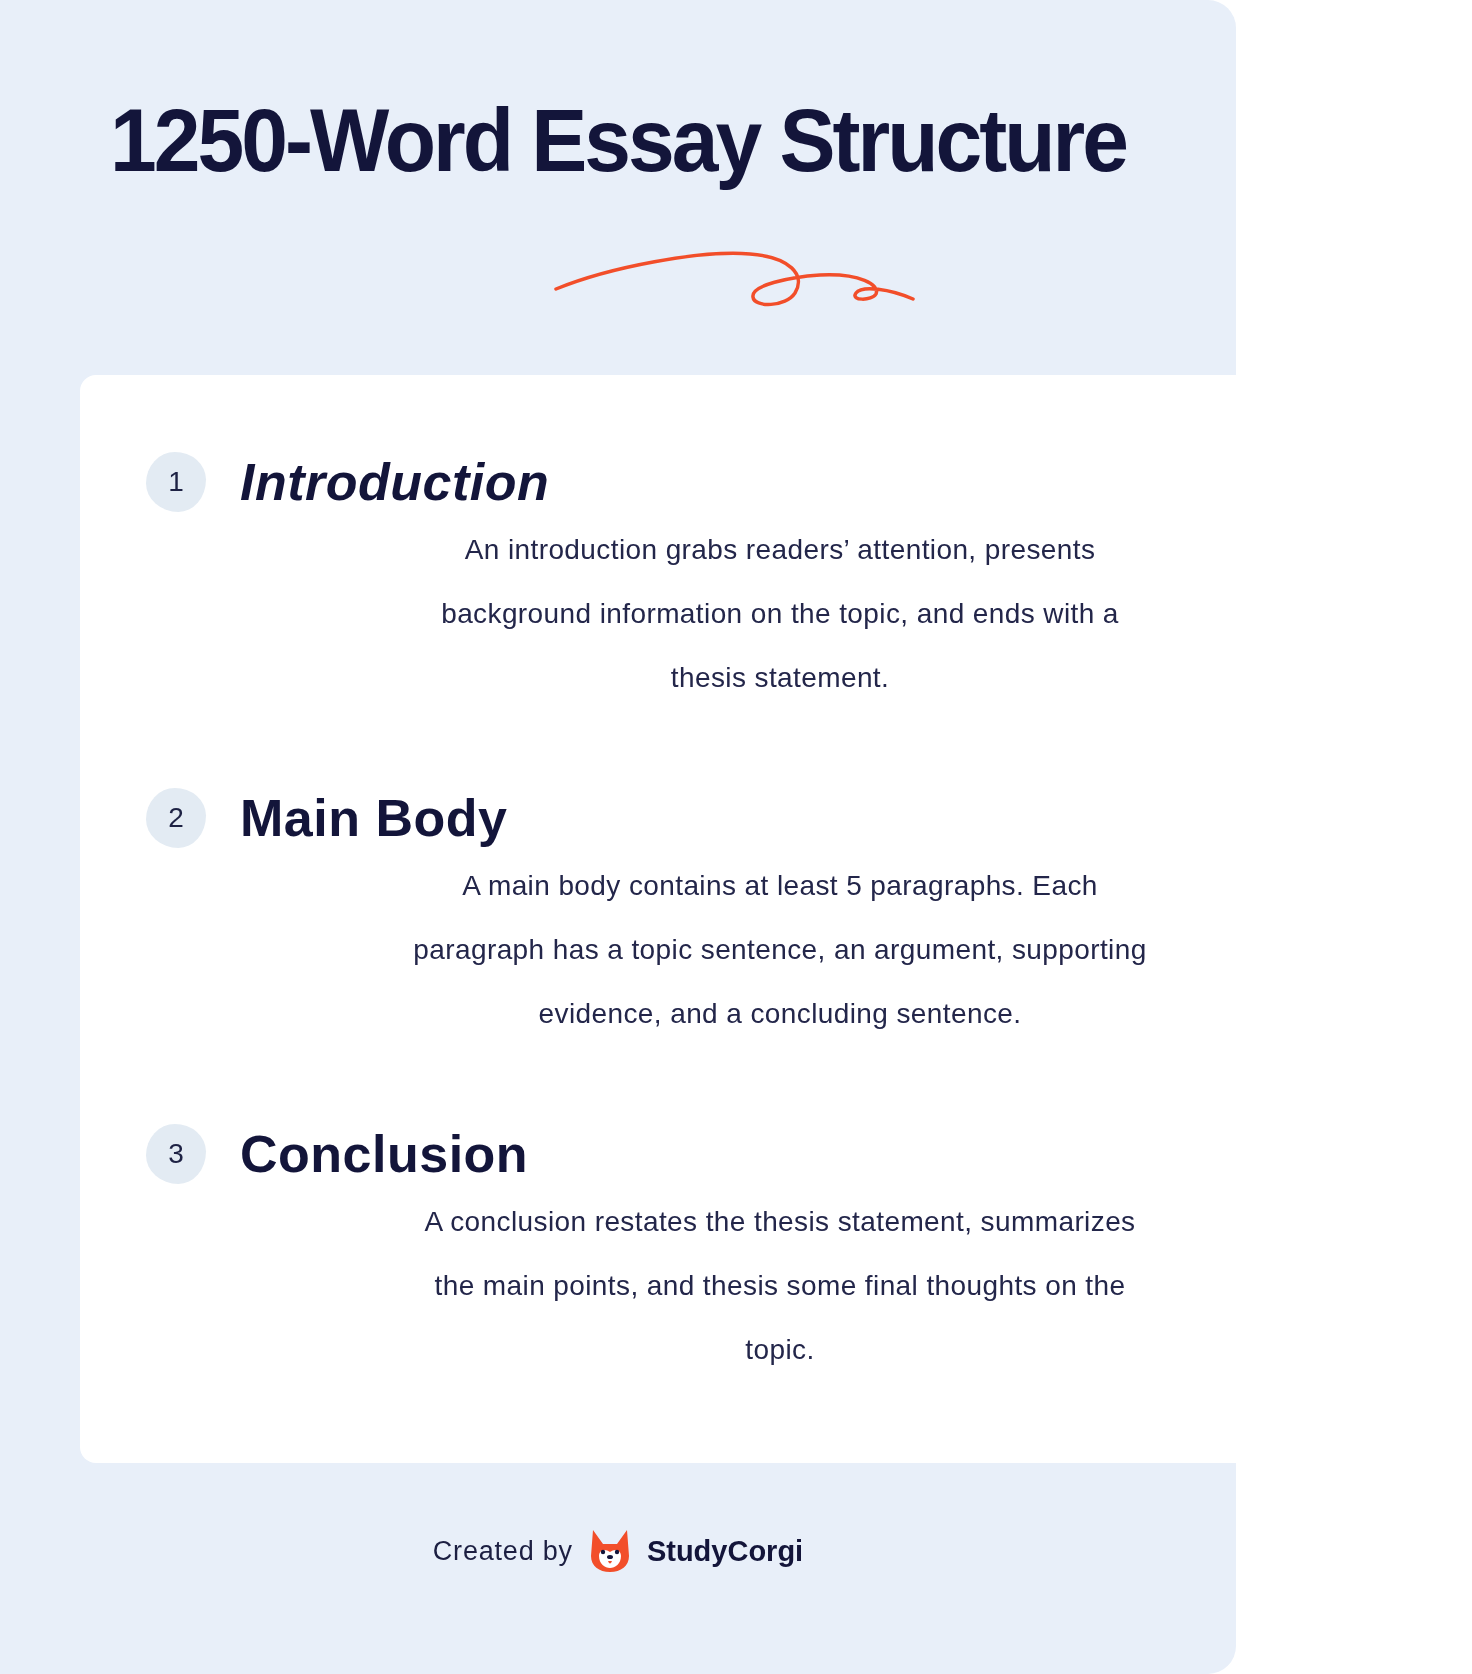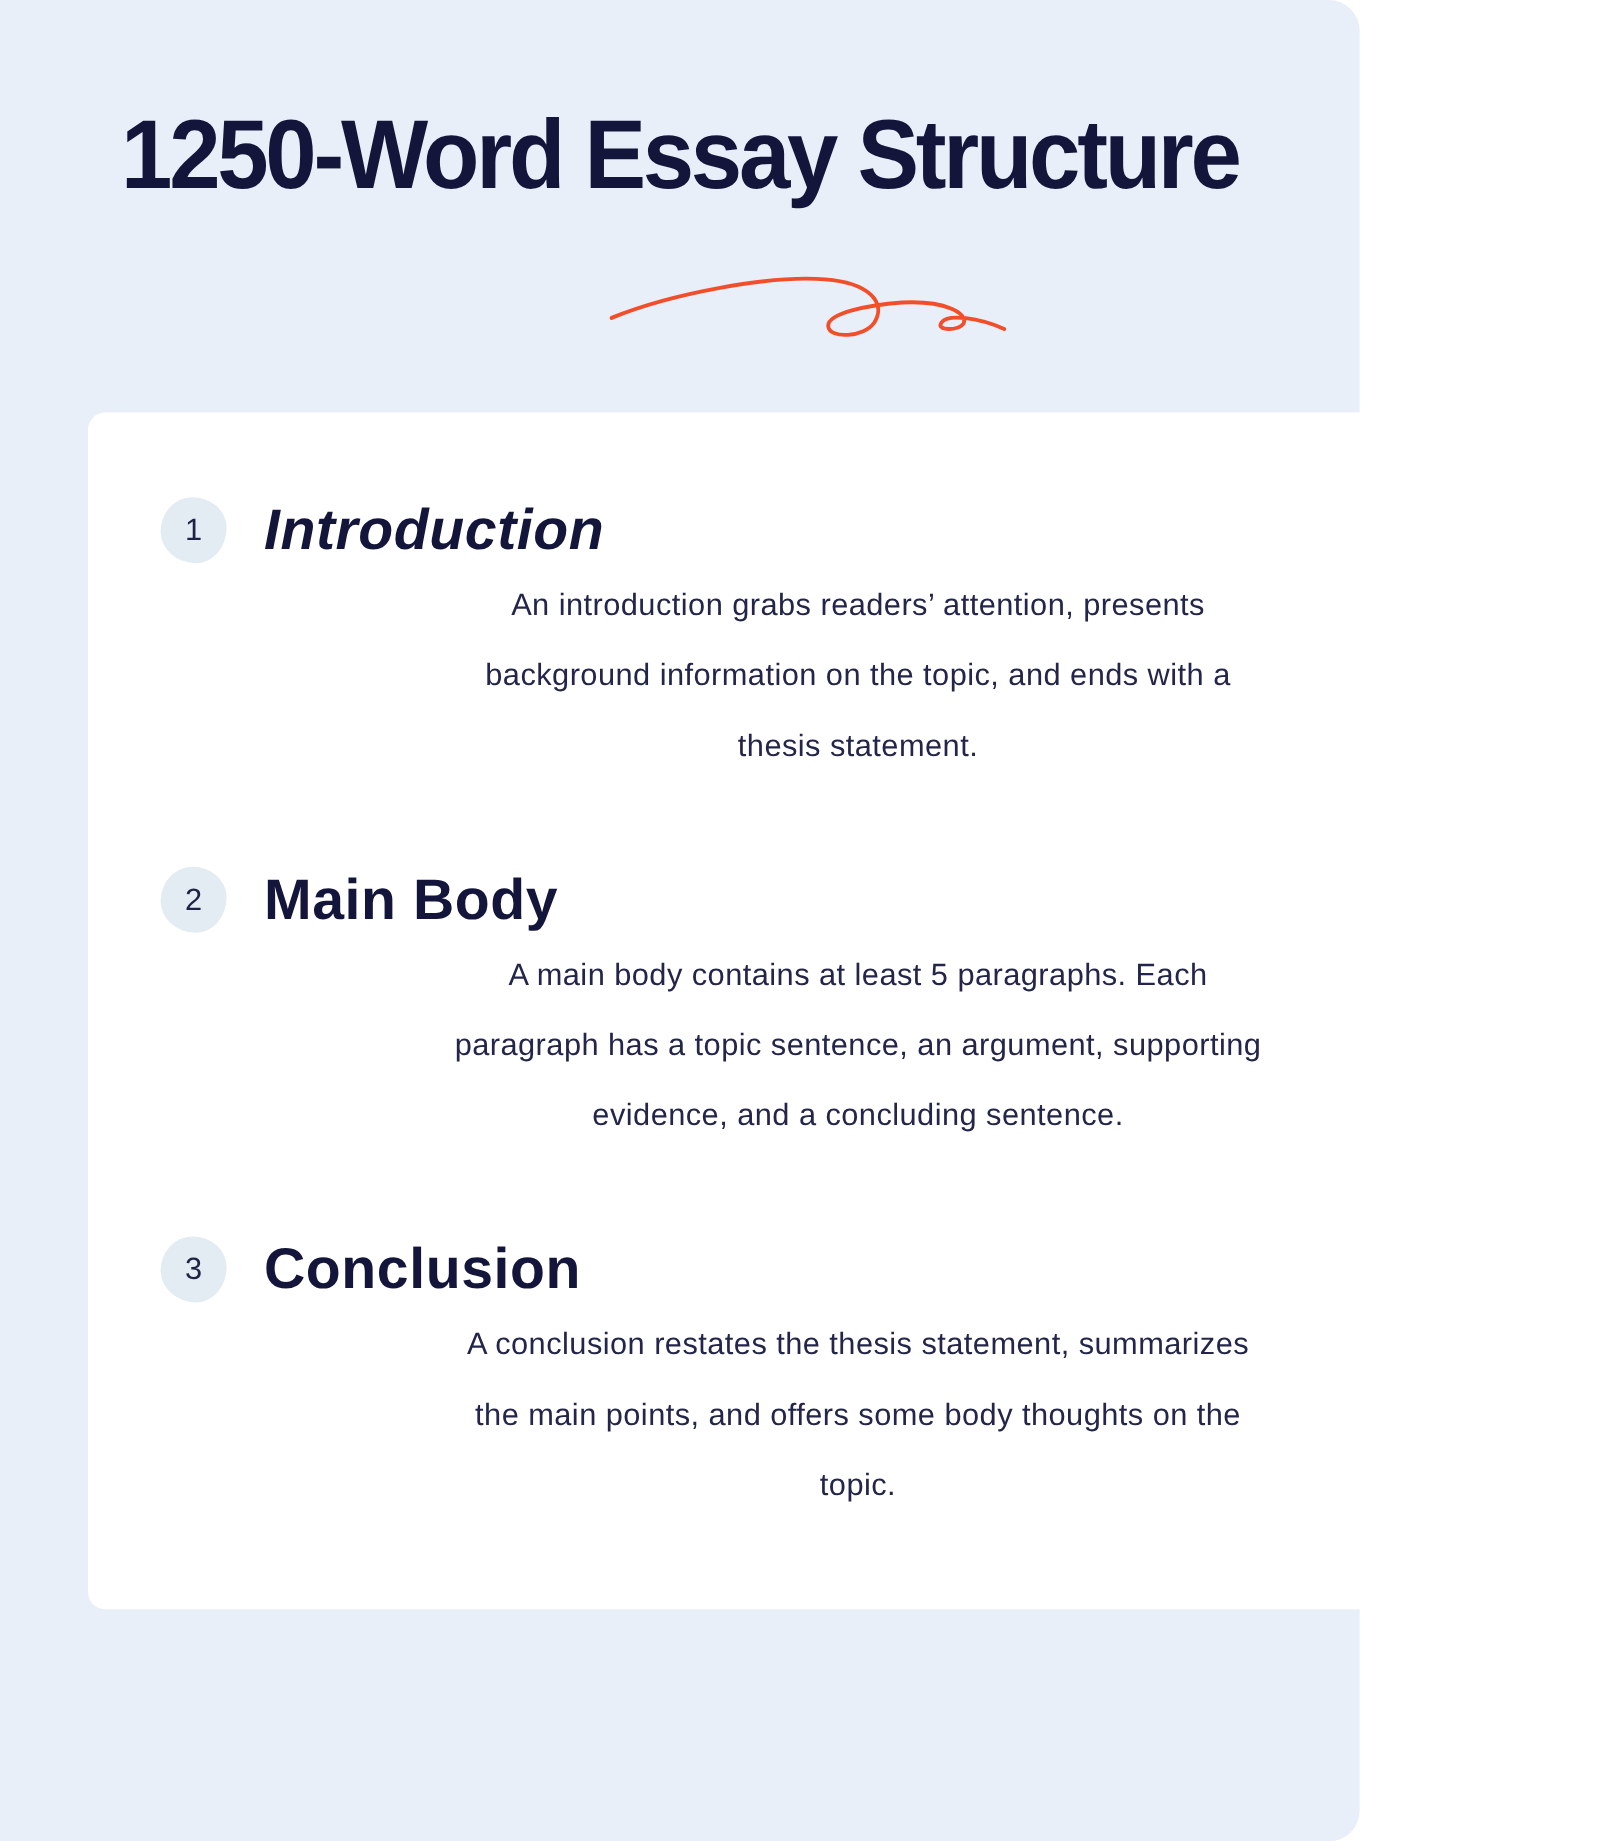--- a/index.html
+++ b/index.html
@@ -92,21 +92,33 @@
         <div>paragraph has a topic sentence, an argument, supporting</div>
         <div>evidence, and a concluding sentence.</div>
       </div>
     </div>
 
     <div class="section" style="top:749px;">
       <div class="badge" style="top:0;">3</div>
       <div class="sec-title" style="top:0;">Conclusion</div>
       <div class="sec-text" style="top:66px;">
         <div>A conclusion restates the thesis statement, summarizes</div>
-        <div>the main points, and offers some body thoughts on the</div>
+        <div>the main points, and thesis some final thoughts on the</div>
         <div>topic.</div>
       </div>
     </div>
 
   </div>
 
+  <div class="footer">
+    <span class="created">Created by</span>
+    <svg width="42" height="46" viewBox="0 0 42 46">
+      <path d="M4 2 L14 16 L28 16 L38 2 L40 28 C40 38, 32 44, 21 44 C10 44, 2 38, 2 28 Z" fill="#f24e2a"></path>
+      <path d="M10 28 C10 22, 16 20, 21 24 C26 20, 32 22, 32 28 C32 36, 26 40, 21 40 C16 40, 10 36, 10 28 Z" fill="#ffffff"></path>
+      <circle cx="14" cy="24" r="2.2" fill="#13153a"></circle>
+      <circle cx="28" cy="24" r="2.2" fill="#13153a"></circle>
+      <ellipse cx="21" cy="29" rx="3" ry="2" fill="#13153a"></ellipse>
+      <path d="M19 33 Q21 38 23 33 Z" fill="#f24e2a"></path>
+    </svg>
+    <span class="brand">StudyCorgi</span>
+  </div>
 
 </div>
 
 </body></html>

